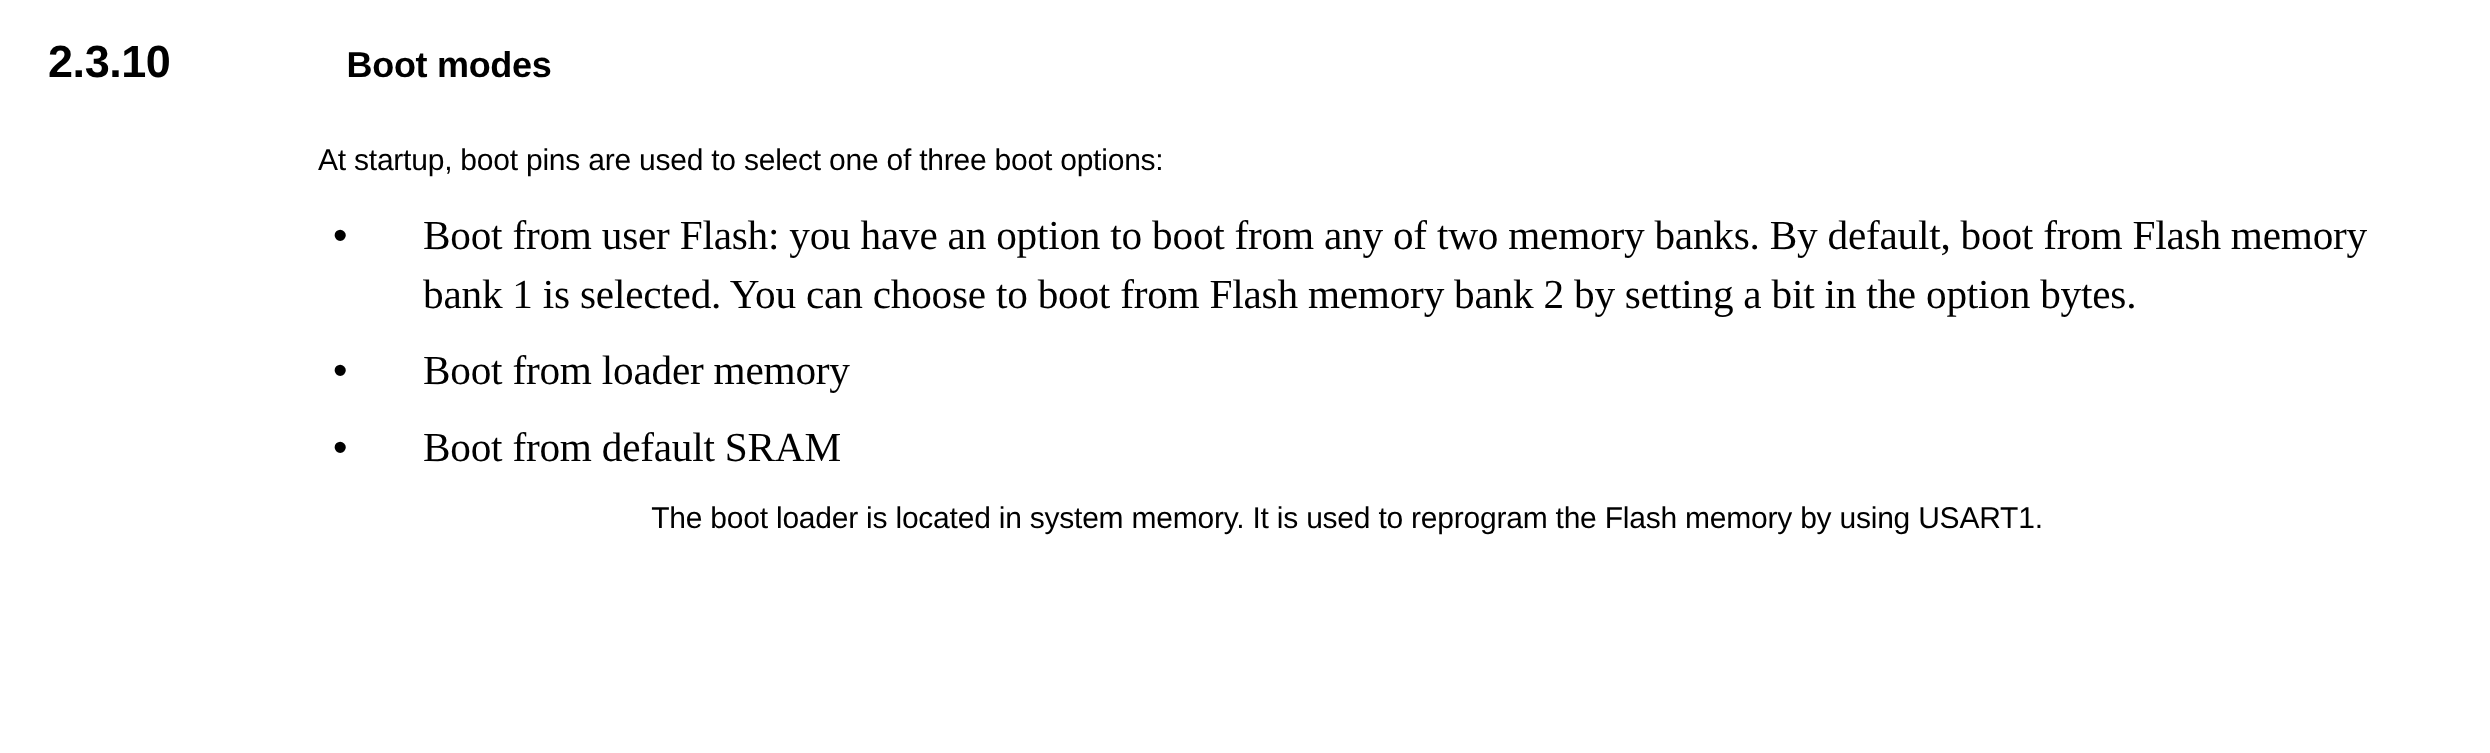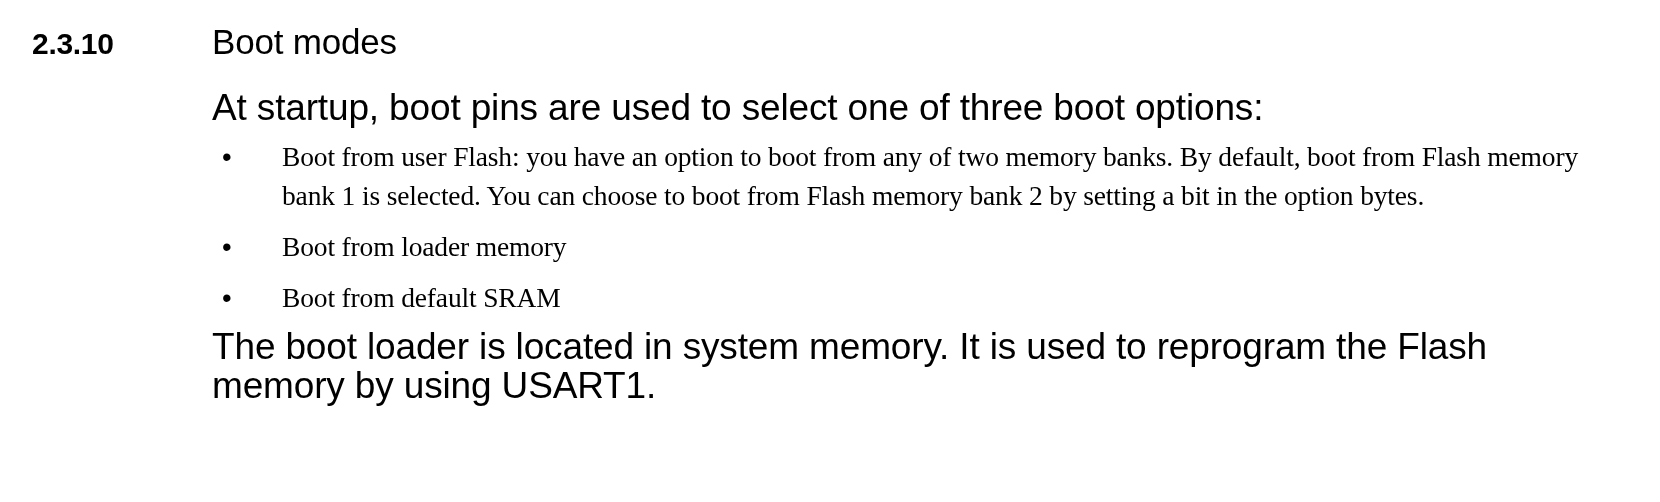--- a/index.html
+++ b/index.html
@@ -38,37 +38,38 @@
     width: 180px;
     margin-left: 32px;
     font-size: 30px;
     font-weight: bold;
     line-height: 40px;
     letter-spacing: -0.3px;
     white-space: nowrap;
   }
   .section-title {
     display: block;
-    font-size: 35px;
-    font-weight: normal;
+    font-size: 24px;
+    font-weight: bold;
     line-height: 40px;
     letter-spacing: -0.2px;
     white-space: nowrap;
+    margin-left: 19px;
   }
 
   
   .body-column {
     position: absolute;
     left: 212px;
     top: 88px;
     width: 1372px;
   }
 
   .para {
-    font-size: 37px;
+    font-size: 20px;
     line-height: 39px;
     letter-spacing: -0.15px;
     margin: 0;
     text-align: left;
   }
 
   .para-intro {
     margin-bottom: 10px;
   }
 
@@ -100,20 +101,21 @@
     text-align: left;
   }
 
   .bullet-text {
     display: block;
     font-family: Liberation Serif, serif;
   }
 
   .para-closing {
     margin-top: 4px;
+    text-align: center;
   }
 </style>
 </head>
 <body>
 
 <div class="page">
 
   <div class="section-heading">
     <span class="section-number">2.3.10</span>
     <span class="section-title">Boot modes</span>

